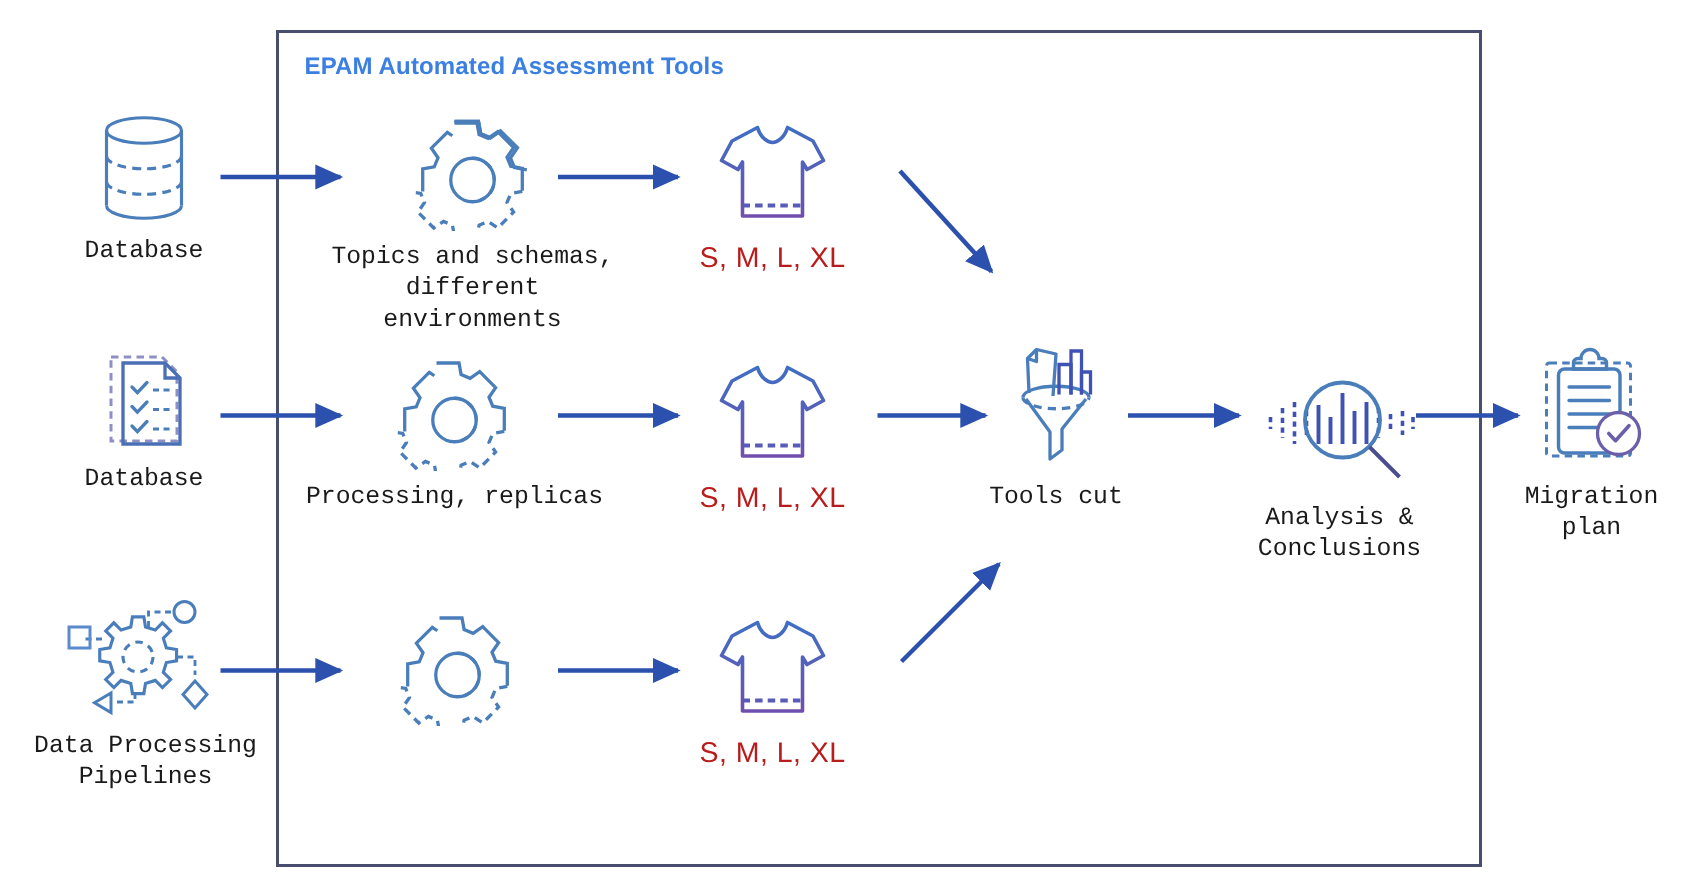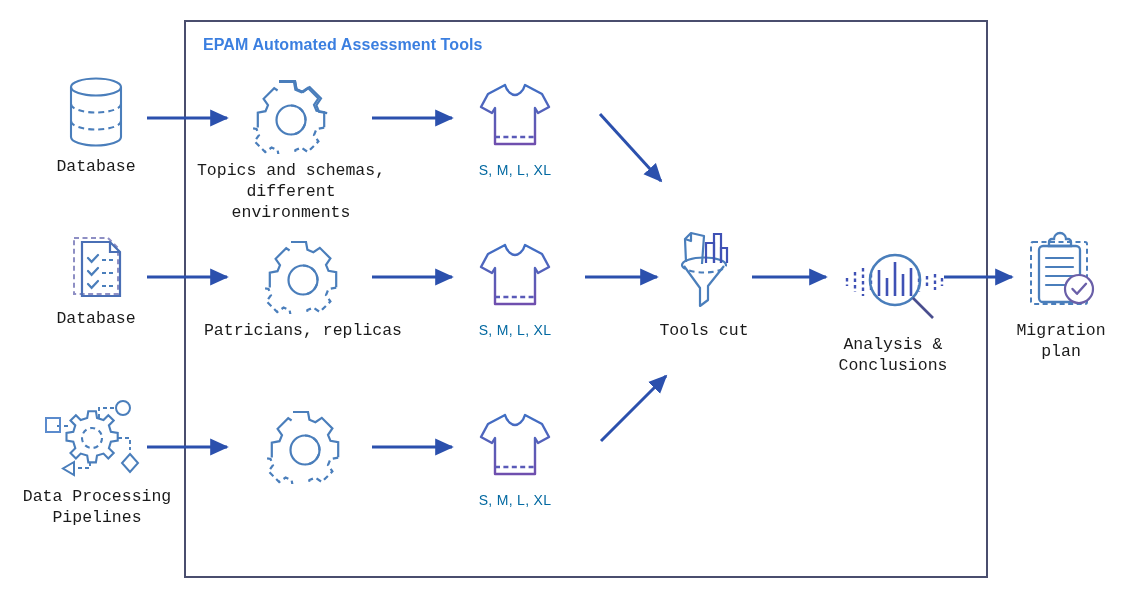--- a/index.html
+++ b/index.html
@@ -45,22 +45,22 @@
   .node .glyph { display: block; }
   .node .cap {
     font-size: 16.5px;
     color: #1a1a1a;
     line-height: 1.28;
     margin-top: 6px;
     white-space: pre-line;
     font-family: Liberation Mono, monospace;
   }
   .cap-size {
-    font-size: 14px;
-    color: #0369a1;
+    font-size: 19px;
+    color: #b91c1c;
     margin-top: 10px;
     letter-spacing: .3px;
     white-space: nowrap;
   }
 
   
   #arrows { position: absolute; left: 0; top: 0; width: 1128px; height: 596px; pointer-events: none; }
 </style>
 </head>
 <body>
@@ -148,21 +148,21 @@
         <circle cx="79" cy="12" r="7"></circle>
         <rect x="2" y="22" width="14" height="14" stroke="#5b8bcd"></rect>
         <path d="M86 58 l8 9 -8 9 -8-9 z"></path>
         <path d="M30 66 l-11 6.5 11 6.5 z"></path>
       </g>
     </svg>
     <div class="cap">Data Processing
 Pipelines</div>
   </div>
 
-  <div class="node" style="left:186px; top:78px; width:210px;justify-content:flex-end;">
+  <div class="node" style="left:210px; top:78px; width:210px;justify-content:flex-end;">
     <svg class="glyph" width="76" height="76" viewBox="0 0 76 76">
       <g fill="none" stroke="#4a7ebb" stroke-width="2.2">
         <path d="M30 5 h16 l1.5 8.2 6.4 2.7 6.8-4.7 11.3 11.3 -4.7 6.8 2.7 6.4 8.2 1.5" transform="translate(-4,-2)"></path>
         <path d="M30 5 h16 l1.5 8.2 6.4 2.7 6.8-4.7" transform="translate(-4,-2)"></path>
       </g>
       <g fill="none" stroke="#4a7ebb" stroke-width="2.2">
         <path d="M26 4 h15 l1.4 7.7 6 2.5 6.4-4.4 10.6 10.6 -4.4 6.4 2.5 6 7.7 1.4 v15"></path>
       </g>
       <g fill="none" stroke="#4a7ebb" stroke-width="2.2" stroke-dasharray="5.5 4">
         <path d="M71.2 49.6 l-7.7 1.4 -2.5 6 4.4 6.4 -10.6 10.6 -6.4-4.4 -6 2.5 -1.4 7.7 h-15 l-1.4-7.7 -6-2.5 -6.4 4.4 -10.6-10.6 4.4-6.4 -2.5-6 -7.7-1.4"></path>
@@ -185,21 +185,21 @@
       </g>
       <g fill="none" stroke="#4a7ebb" stroke-width="2.2" stroke-dasharray="5.5 4">
         <path d="M71.2 49.6 l-7.7 1.4 -2.5 6 4.4 6.4 -10.6 10.6 -6.4-4.4 -6 2.5 -1.4 7.7 h-15 l-1.4-7.7 -6-2.5 -6.4 4.4 -10.6-10.6 4.4-6.4 -2.5-6 -7.7-1.4"></path>
       </g>
       <g fill="none" stroke="#4a7ebb" stroke-width="2.2">
         <path d="M4.8 49.6 v-15 l7.7-1.4 2.5-6 -4.4-6.4 10.6-10.6 3.4 2.3"></path>
         <circle cx="38" cy="42" r="14.5"></circle>
         <path d="M38 27.5 a14.5 14.5 0 0 1 0 29" stroke-dasharray="5 4"></path>
       </g>
     </svg>
-    <div class="cap">Patricians, replicas</div>
+    <div class="cap">Processing, replicas</div>
   </div>
 
   <div class="node" style="left:198px; top:408px; width:214px;">
     <svg class="glyph" width="76" height="76" viewBox="0 0 76 76">
       <g fill="none" stroke="#4a7ebb" stroke-width="2.2">
         <path d="M26 4 h15 l1.4 7.7 6 2.5 6.4-4.4 10.6 10.6 -4.4 6.4 2.5 6 7.7 1.4 v15"></path>
       </g>
       <g fill="none" stroke="#4a7ebb" stroke-width="2.2" stroke-dasharray="5.5 4">
         <path d="M71.2 49.6 l-7.7 1.4 -2.5 6 4.4 6.4 -10.6 10.6 -6.4-4.4 -6 2.5 -1.4 7.7 h-15 l-1.4-7.7 -6-2.5 -6.4 4.4 -10.6-10.6 4.4-6.4 -2.5-6 -7.7-1.4"></path>
       </g>

